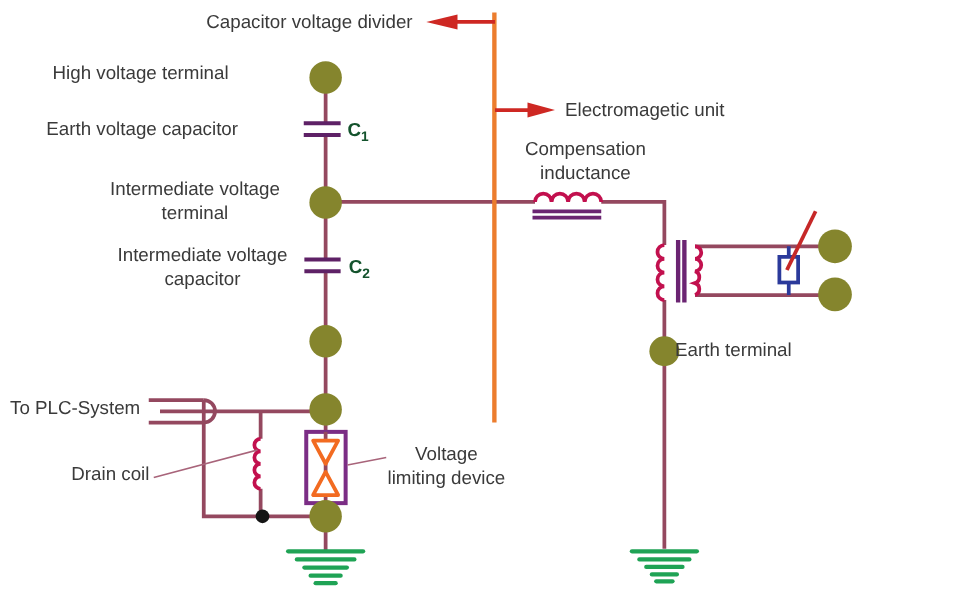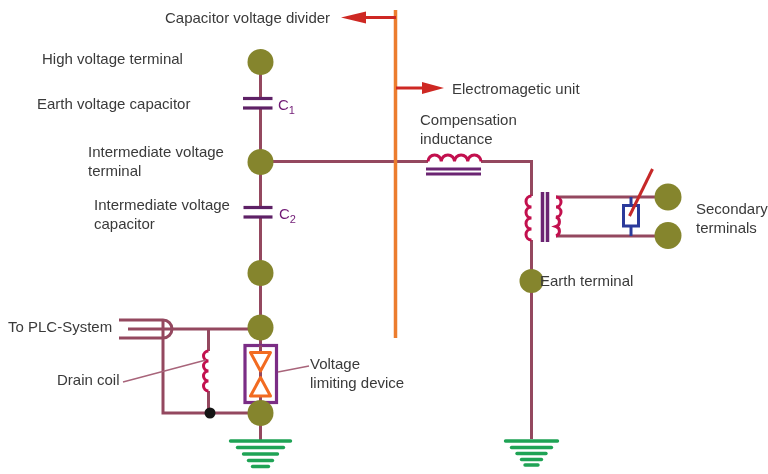--- a/index.html
+++ b/index.html
@@ -1,21 +1,21 @@
 <!DOCTYPE html>
 <html><head>
 <meta charset="utf-8">
 <style>
   html,body{margin:0;padding:0;background:#fff;}
   .canvas{position:relative;width:768px;height:474px;background:#ffffff;overflow:hidden;
           font-family:"Liberation Sans",sans-serif;}
   svg.circuit{position:absolute;left:0;top:0;}
-  .label{position:absolute;font-size:15px;line-height:18.5px;color:#3a3a3a;white-space:pre-line;}
+  .label{position:absolute;font-size:15px;line-height:18.5px;color:#3a3a3a;white-space:pre-line;text-align:center;}
   .r{text-align:left;}
-  .cap-label{position:absolute;font-size:15px;color:#701a75;}
+  .cap-label{position:absolute;font-size:15px;color:#14532d;font-weight:bold;}
   .cap-label sub{font-size:11px;}
   #lbl-cvd{left:165px;top:9px;}
   #lbl-hvt{right:526px;top:50px;width:200px;}
   #lbl-hvc{right:531px;top:95px;width:200px;}
   #lbl-ivt{left:88px;top:143px;}
   #lbl-ivc{left:94px;top:196px;}
   #lbl-lvt{left:68px;top:251px;}
   #lbl-plc{left:8px;top:318px;}
   #lbl-drain{left:57px;top:371px;}
   #lbl-vld{left:310px;top:355px;}
@@ -133,20 +133,18 @@
 terminal</div>
   <div class="label" id="lbl-ivc">Intermediate voltage
 capacitor</div>
   <div class="label" id="lbl-plc">To PLC-System</div>
   <div class="label" id="lbl-drain">Drain coil</div>
   <div class="label" id="lbl-vld">Voltage
 limiting device</div>
   <div class="label" id="lbl-em">Electromagetic unit</div>
   <div class="label" id="lbl-comp">Compensation
 inductance</div>
-  <div class="label" id="lbl-sec">Secondary
-terminals</div>
   <div class="label" id="lbl-earth">Earth terminal</div>
 
   <div class="cap-label" id="lbl-c1"><span>C</span><sub>1</sub></div>
   <div class="cap-label" id="lbl-c2"><span>C</span><sub>2</sub></div>
 
 </div>
 
 </body></html>

